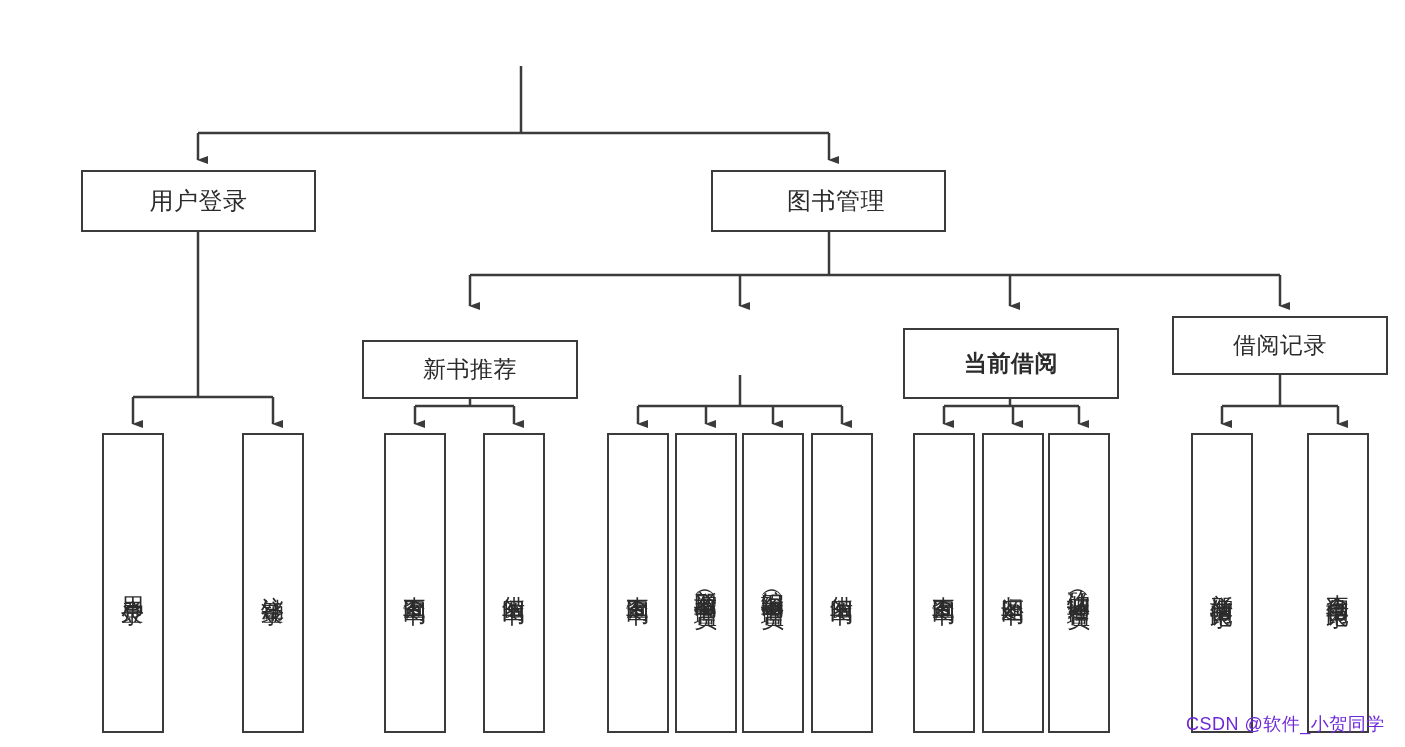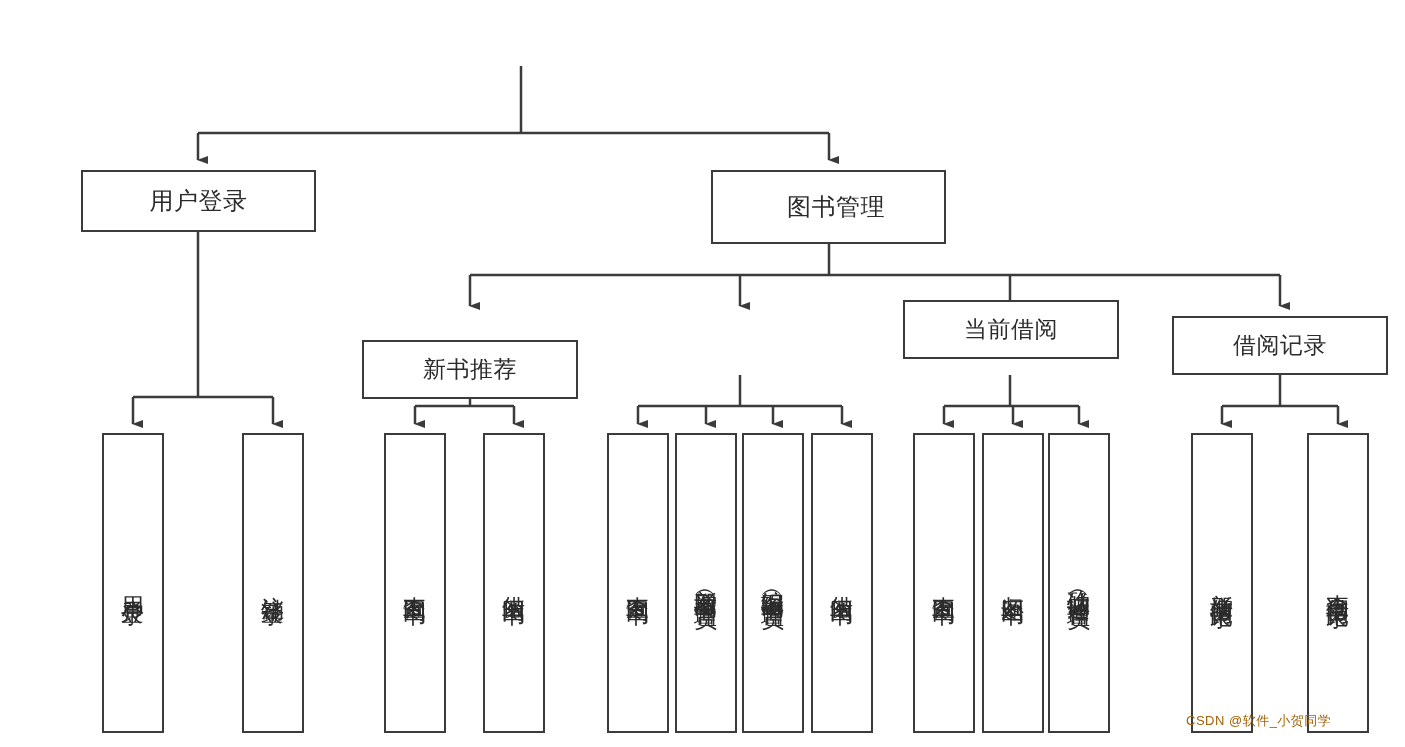--- a/index.html
+++ b/index.html
@@ -58,22 +58,22 @@
     text-orientation: upright;
     font-size: 23px;
     letter-spacing: 2.5px;
     line-height: 1.05;
     max-height: 270px;
   }
   .watermark {
     position: absolute;
     left: 1186px;
     top: 712px;
-    font-size: 13px;
-    color: #a16207;
+    font-size: 18px;
+    color: #6d28d9;
     letter-spacing: 0.5px;
     white-space: nowrap;
     text-align: right;
   }
 </style>
 </head>
 <body>
 
 <div id="canvas">
 
@@ -124,28 +124,28 @@
       <path d="M1222,406 L1338,406"></path>
       <path d="M1222,406 L1222,424" marker-end="url(#arrow)"></path>
       <path d="M1338,406 L1338,424" marker-end="url(#arrow)"></path>
     </g>
   </svg>
 
 
   <div class="node n-mid" style="left:81px; top:170px; width:235px; height:62px;">
     <span class="label">用户登录</span>
   </div>
-  <div class="node n-mid" style="left:711px; top:170px; width:235px; height:74px;padding-left:15px;">
+  <div class="node n-mid" style="left:711px; top:170px; width:235px; height:62px;padding-left:15px;">
     <span class="label">图书管理</span>
   </div>
 
   <div class="node n-sub" style="left:362px; top:316px; width:216px; height:59px;margin-top:24px;">
     <span class="label">新书推荐</span>
   </div>
-  <div class="node n-sub" style="left:903px; top:300px; width:216px; height:59px;">
+  <div class="node n-sub" style="left:903px; top:328px; width:216px; height:71px;font-weight:bold;">
     <span class="label">当前借阅</span>
   </div>
   <div class="node n-sub" style="left:1172px; top:316px; width:216px; height:59px;">
     <span class="label">借阅记录</span>
   </div>
 
   <div class="node n-leaf" style="left:102px; top:433px; width:62px; height:300px;">
     <span class="label">用户登录</span>
   </div>
   <div class="node n-leaf" style="left:242px; top:433px; width:62px; height:300px;">

